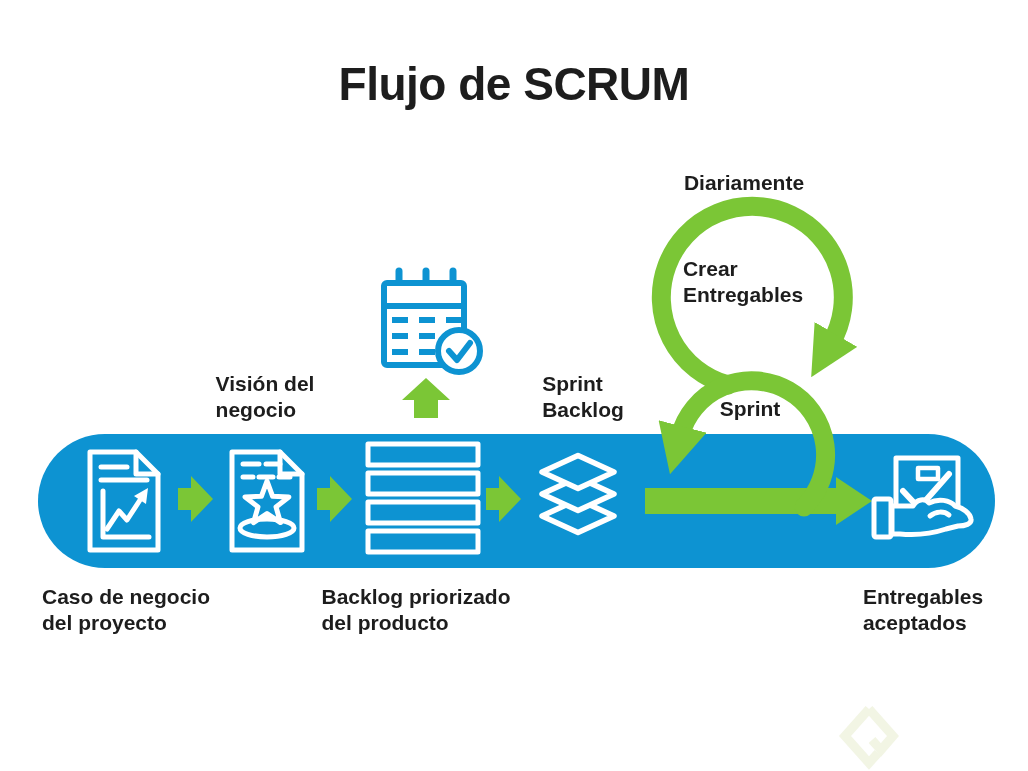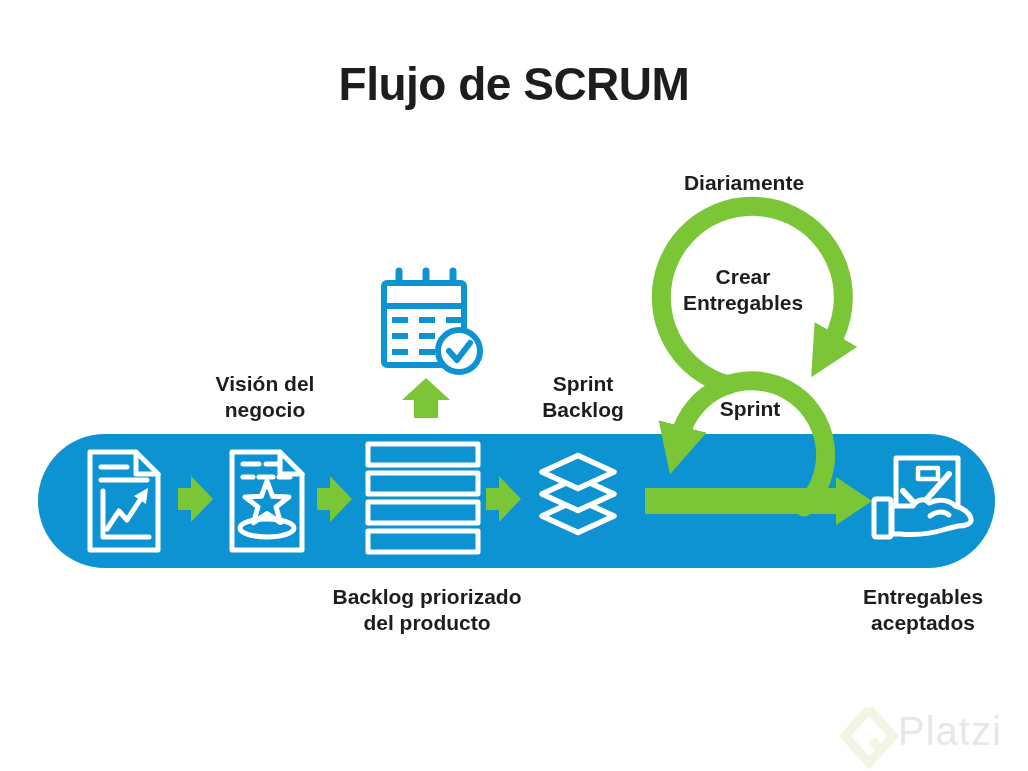--- a/index.html
+++ b/index.html
@@ -5,21 +5,21 @@
   html,body{margin:0;padding:0;background:#fff;}
   .stage{
     position:relative;width:1028px;height:771px;background:#fff;overflow:hidden;
     font-family:"Liberation Sans", sans-serif;color:var(--c-text,#1d1d1d);
   }
   .title{
     position:absolute;left:0;top:61px;width:100%;text-align:center;
     font-size:46px;font-weight:700;line-height:1;letter-spacing:-0.5px;color:var(--c-text);
   }
   .lbl{
-    position:absolute;transform:translateX(-50%);text-align:center;
+    position:absolute;transform:translateX(-50%);
     font-size:21px;font-weight:700;line-height:26px;white-space:pre-line;color:var(--c-text);
   }
   .wm-text{
     position:absolute;left:898px;top:711px;font-size:40px;font-weight:500;
     letter-spacing:1px;color:var(--c-wm_text,#e8e8e8);line-height:1;
   }
   svg{position:absolute;left:0;top:0;}
   .fill-blue{fill:var(--c-blue,#0D93D2);}
   .fill-green{fill:var(--c-green,#7BC636);}
   .stroke-green{stroke:var(--c-green,#7BC636);}
@@ -112,32 +112,33 @@
       <path d="M869 709 L893 736 L881 750 L872 740"></path>
       <path d="M869 709 L845 736 L869 763 L878 753"></path>
     </g>
   </svg>
 
   <div class="title">Flujo de SCRUM</div>
 
 
   <div class="lbl" style="left:744px;top:170px">Diariamente</div>
 
-  <div class="lbl" style="left:743px;top:264px">Crear
+  <div class="lbl" style="left:743px;top:256px">Crear
 Entregables</div>
 
   <div class="lbl" style="left:750px;top:396px">Sprint</div>
 
   <div class="lbl" style="left:583px;top:371px">Sprint
 Backlog</div>
 
   <div class="lbl" style="left:265px;top:371px">Visión del
 negocio</div>
 
+  <div class="lbl" style="left:126px;top:584px">Caso de negocio
+del proyecto</div>
 
-  <div class="lbl" style="left:427px;top:584px">Backlog priorizado
+  <div class="lbl" style="left:416px;top:584px">Backlog priorizado
 del producto</div>
 
   <div class="lbl" style="left:923px;top:584px">Entregables
 aceptados</div>
 
-  <div class="wm-text">Platzi</div>
 </div>
 
 </body></html>

